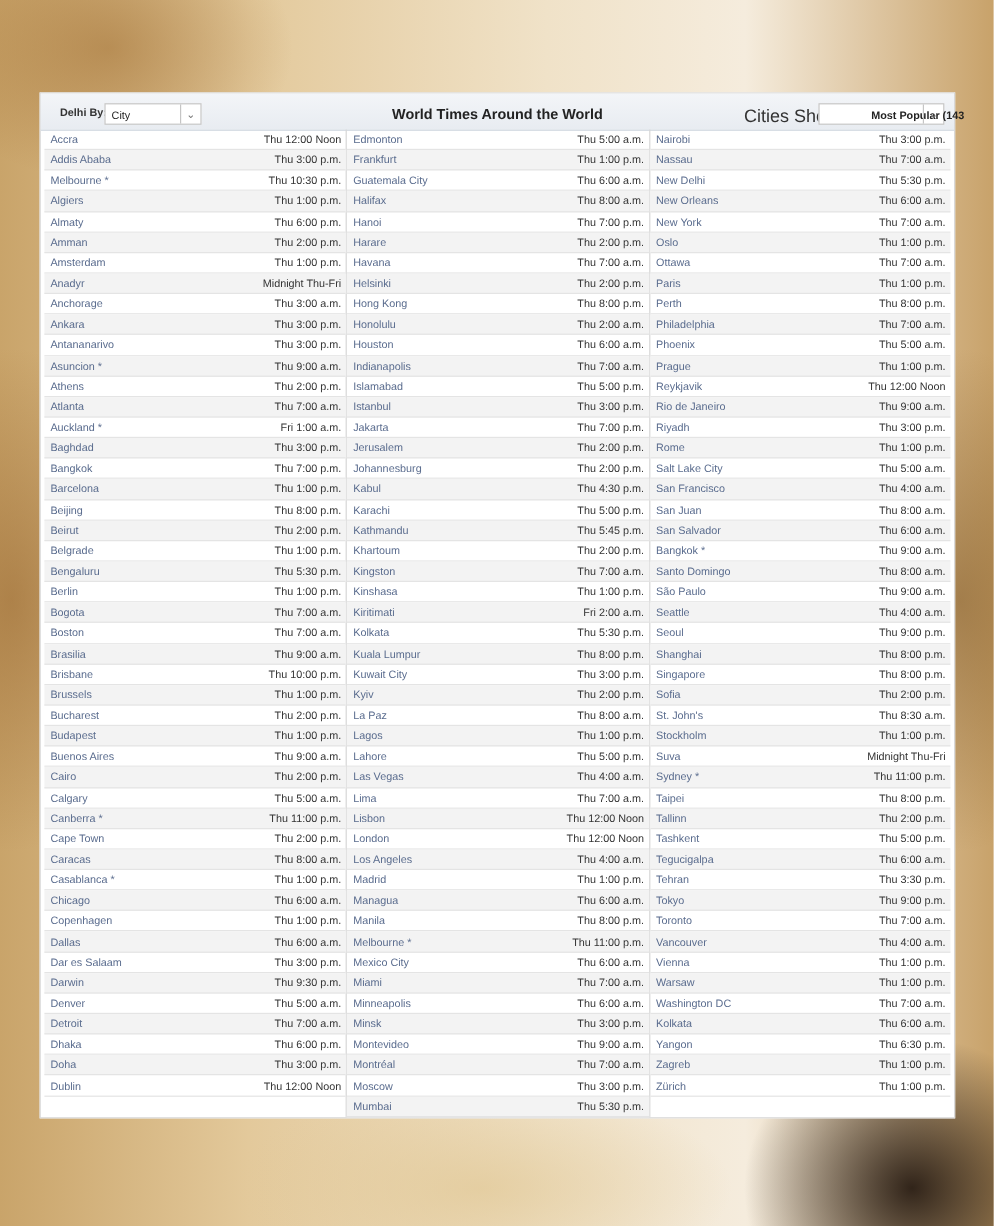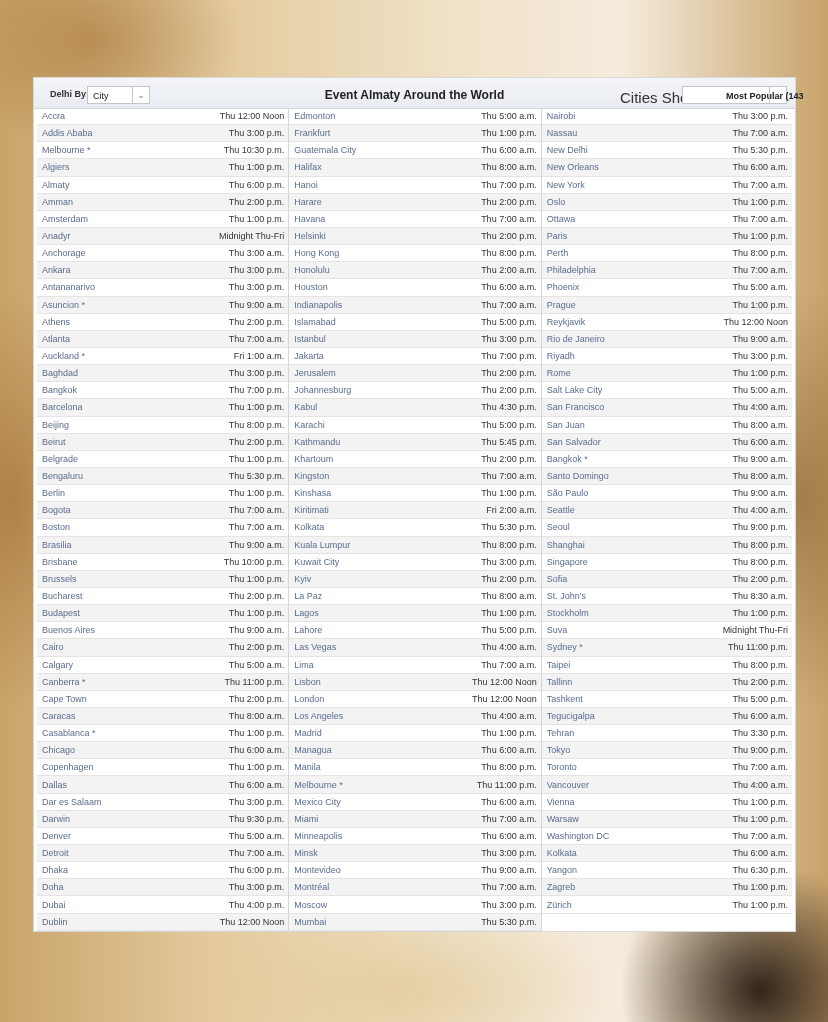--- a/index.html
+++ b/index.html
@@ -26,21 +26,21 @@
   .sort-label { position:absolute; left:16px; top:11px; font-size:9px; font-weight:bold; color:#333; }
   .select {
     position:absolute; top:8px; height:18px; background:#fff; border:1px solid #c5c5c5;
     box-sizing:border-box; font-size:9px; color:#222;
   }
   .select .val { position:absolute; left:5px; top:4px; white-space:nowrap; overflow:hidden; }
   .select .chev {
     position:absolute; right:0; top:0; width:16px; height:16px; border-left:1px solid #c5c5c5;
     display:flex; align-items:center; justify-content:center; color:#777; font-size:9px;
   }
-  .sort-select { left:53px; width:63px; }
+  .sort-select { left:53px; width:81px; }
   .cities-select { left:648px; width:105px; }
   .cities-select .val { font-weight:bold;padding-left:38px; }
   .title {
     position:absolute; left:0; right:0; top:10px; text-align:center;
     font-size:12px; font-weight:bold; color:#222;
   }
   .cities-label { position:absolute; left:586px; top:11px; font-size:15px; font-weight:normal; color:#333; }
   .grid { position:absolute; top:30px; left:3px; right:3px; display:flex; }
   .col { width:253px; border-right:1px solid #d6d6d6; box-sizing:border-box; }
   .col:last-child { border-right:none; width:251px; }
@@ -55,21 +55,21 @@
 </head>
 <body>
 
 <div class="panel">
   <div class="header">
     <span class="sort-label">Delhi By:</span>
     <div class="select sort-select">
       <span class="val">City</span>
       <span class="chev">⌄</span>
     </div>
-    <div class="title">Event Almaty Around the World</div>
+    <div class="title">World Times Around the World</div>
     <span class="cities-label">Cities Shown:</span>
     <div class="select cities-select">
       <span class="val">Most Popular (143</span>
       <span class="chev">⌄</span>
     </div>
   </div>
   <div class="grid">
     <div class="col">
         <div class="row">
           <span class="city">Accra</span>
@@ -249,24 +249,20 @@
         </div>
         <div class="row">
           <span class="city">Dhaka</span>
           <span class="time">Thu 6:00 p.m.</span>
         </div>
         <div class="row">
           <span class="city">Doha</span>
           <span class="time">Thu 3:00 p.m.</span>
         </div>
         <div class="row">
-          <span class="city">Dubai</span>
-          <span class="time">Thu 4:00 p.m.</span>
-        </div>
-        <div class="row">
           <span class="city">Dublin</span>
           <span class="time">Thu 12:00 Noon</span>
         </div>
       </div>
     <div class="col">
         <div class="row">
           <span class="city">Edmonton</span>
           <span class="time">Thu 5:00 a.m.</span>
         </div>
         <div class="row">

